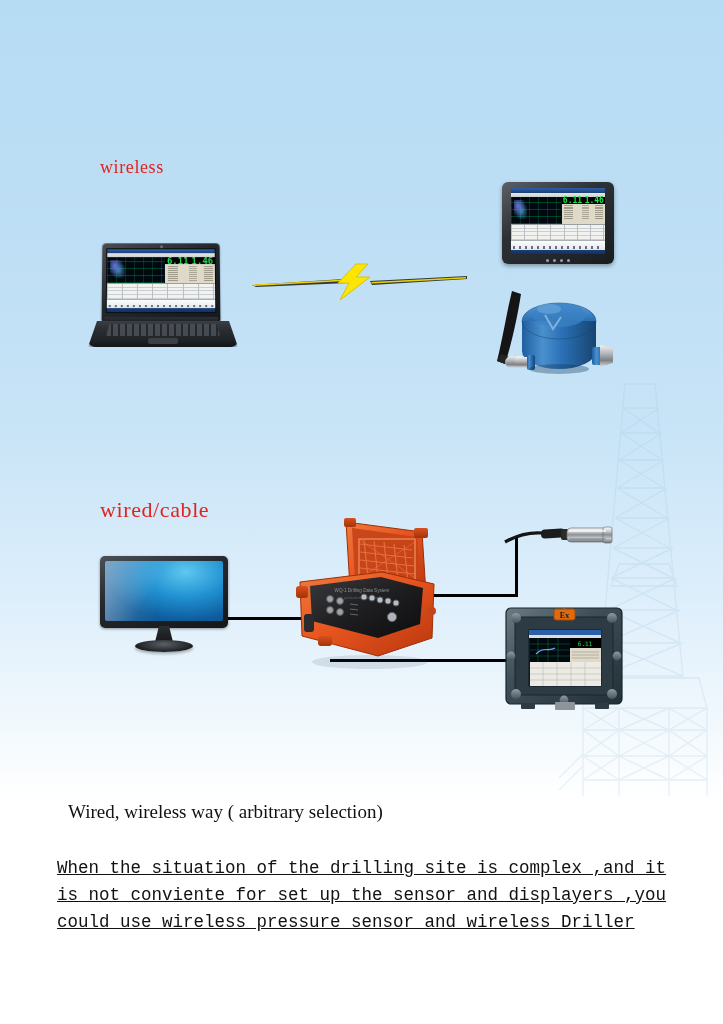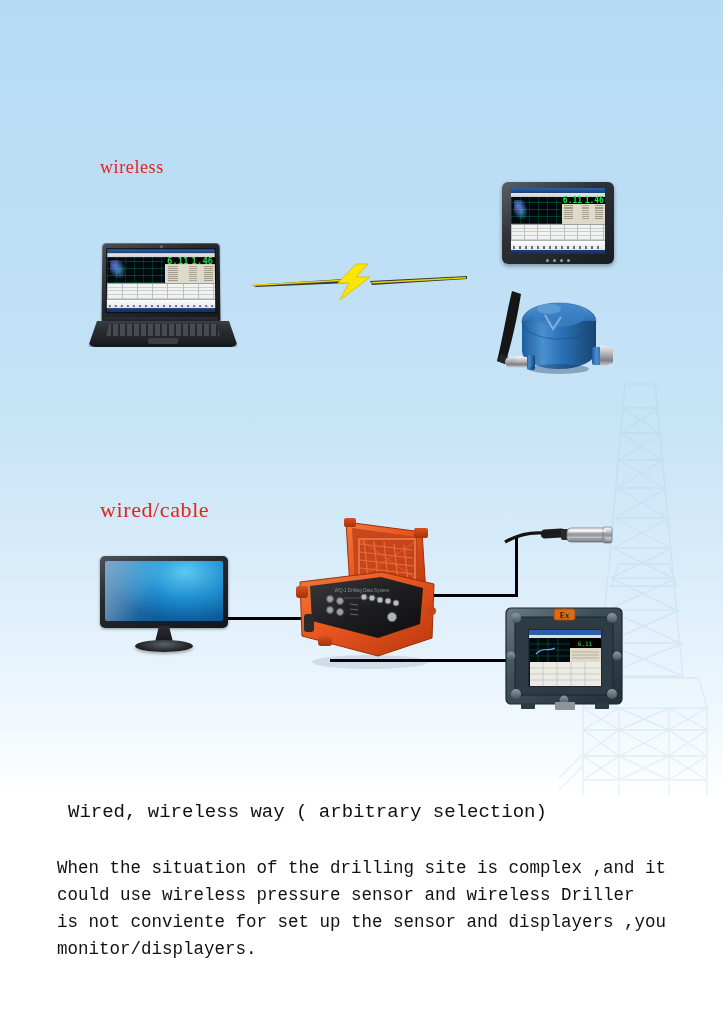--- a/index.html
+++ b/index.html
@@ -35,26 +35,27 @@
   .lbl-wireless{
     position:absolute;left:100px;top:157px;color:#e0231f;font-size:18px;
     letter-spacing:.6px;font-family:"Liberation Serif",serif;
   }
   .lbl-wired{
     position:absolute;left:100px;top:497px;color:#e0231f;font-size:22px;
     letter-spacing:.6px;font-family:"Liberation Serif",serif;
   }
   .headline{
     position:absolute;left:68px;top:801px;color:#111;font-size:19px;
-    font-family:Liberation Mono, monospace;letter-spacing:0px;white-space:nowrap;
+    font-family:Liberation Serif, serif;letter-spacing:0px;white-space:nowrap;
   }
   .para{
     position:absolute;left:57px;top:855px;width:600px;color:#111;
     font-size:17.5px;line-height:27px;
     font-family:"Liberation Mono",monospace;
+    text-decoration:underline;
   }
   .para div{white-space:nowrap;}
 
   
   .laptop{position:absolute;left:88px;top:243px;width:150px;height:108px;}
   .lap-lid{
     position:absolute;left:14px;top:0;width:118px;height:78px;
     background:linear-gradient(150deg,#4a4e53,#24272b 45%,#16181b);
     border-radius:4px 4px 1px 1px;
     box-shadow:0 1px 2px rgba(0,0,0,.45);
@@ -540,18 +541,17 @@
 
       <rect x="52" y="98" width="20" height="8" rx="1" fill="#8d949a"></rect>
       <rect x="18" y="99" width="14" height="6" rx="1" fill="#2c3b44"></rect>
       <rect x="92" y="99" width="14" height="6" rx="1" fill="#2c3b44"></rect>
     </svg>
   </div>
 
   <div class="headline">Wired, wireless way ( arbitrary selection)</div>
   <div class="para">
     <div>When the situation of the drilling site is complex ,and it</div>
+    <div>is not conviente for set up the sensor and displayers ,you</div>
     <div>could use wireless pressure sensor and wireless Driller</div>
-    <div>is not conviente for set up the sensor and displayers ,you</div>
-    <div>monitor/displayers.</div>
   </div>
 
 </div>
 
 </body></html>

